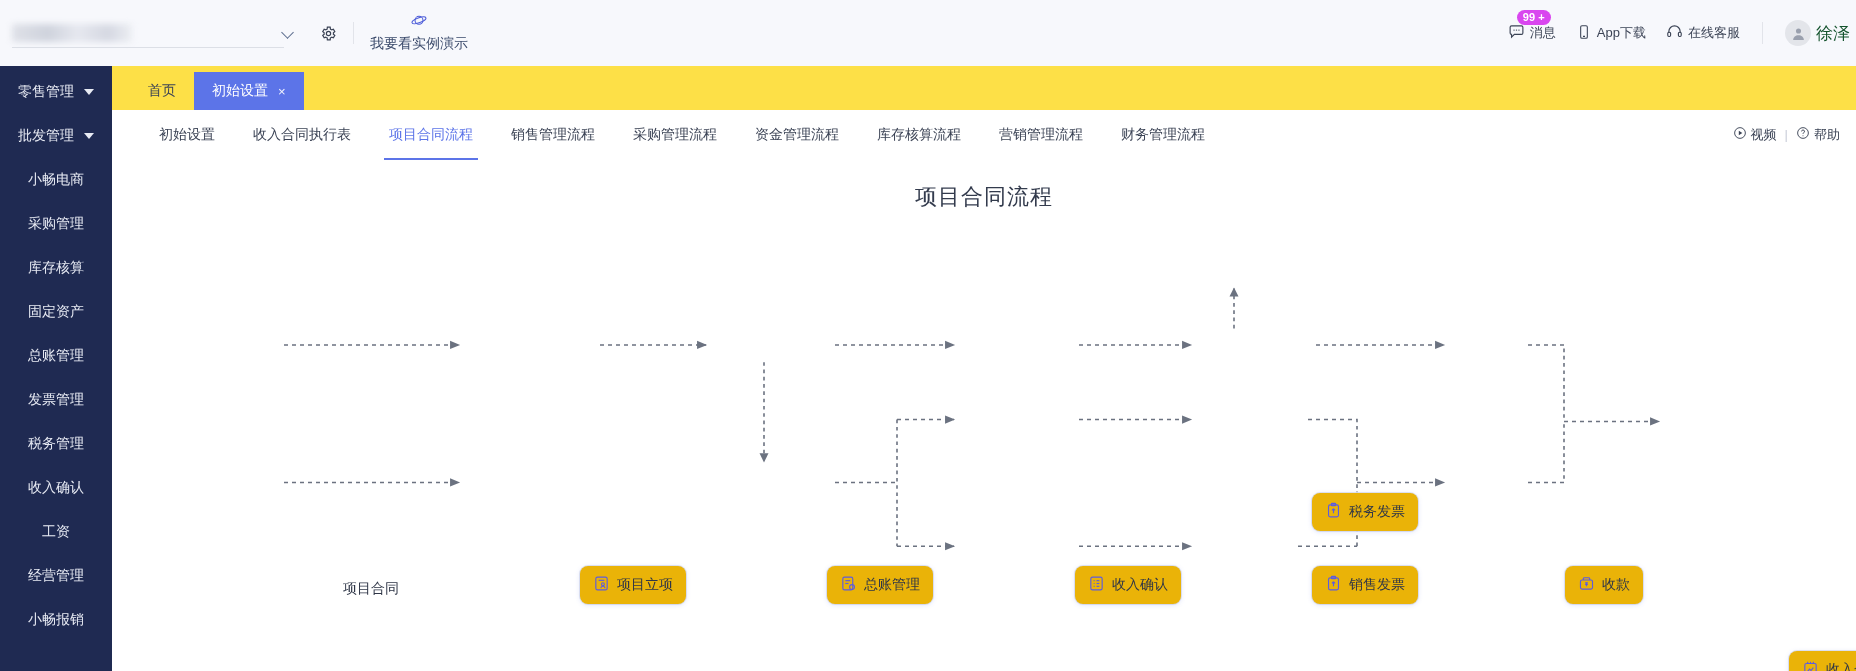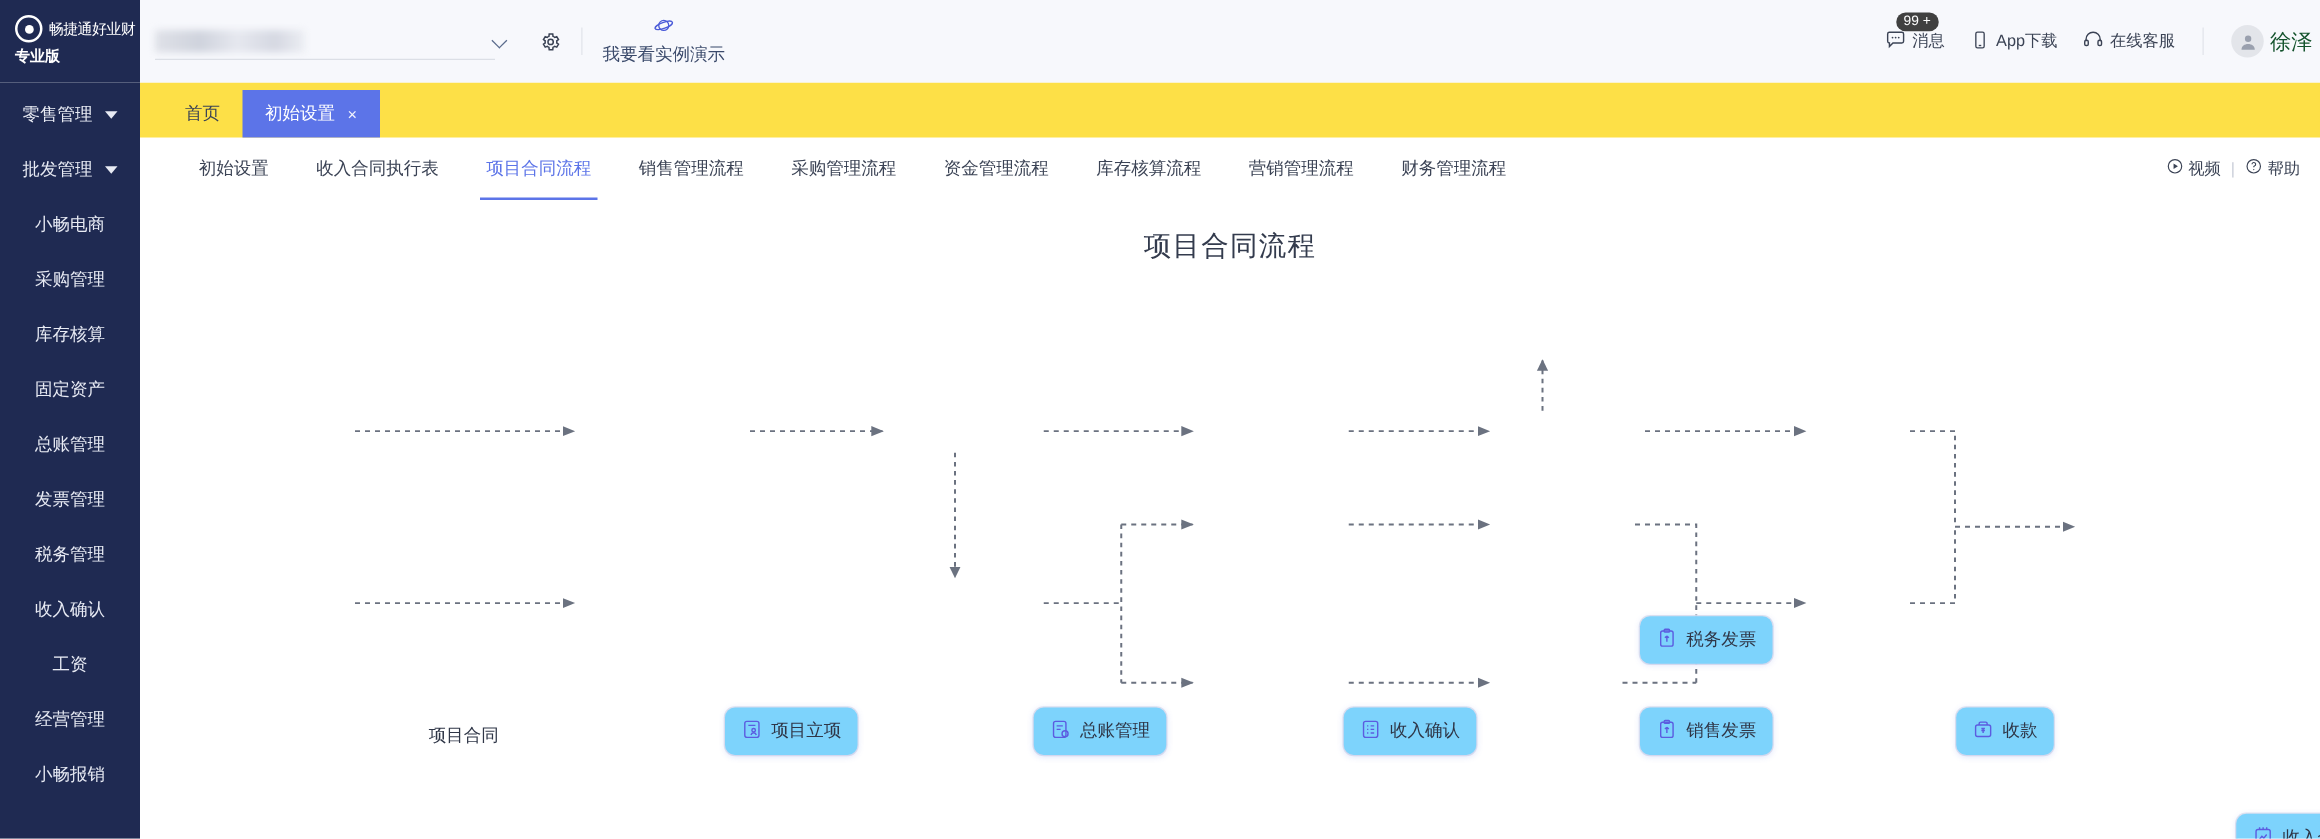--- a/index.html
+++ b/index.html
@@ -42,21 +42,21 @@
   }
   .gear-icon { width: 17px; height: 17px; position: relative; }
   .divider-v { width: 1px; height: 22px; background: #e2e4ea; margin: 0 16px; }
   .demo-link { display: flex; align-items: center; gap: 6px; color: #3b4a6b; font-size: 14px; white-space: nowrap; flex-direction: column; }
   .planet { width: 16px; height: 16px; }
 
   .topbar-right { display: flex; align-items: center; gap: 20px; padding-right: 6px; height: 100%; }
   .tb-item { display: flex; align-items: center; gap: 5px; font-size: 13px; color: #3b4355; position: relative; white-space: nowrap; }
   .badge {
     position: absolute; top: -13px; left: 9px;
-    background: #404040; color: #fff; font-size: 11px; font-weight: normal;
+    background: #d946ef; color: #fff; font-size: 11px; font-weight: bold;
     border-radius: 9px; padding: 1px 6px 2px 6px; line-height: 12px; white-space: nowrap;
   }
   .avatar { width: 26px; height: 26px; border-radius: 50%; background: #e3e5ea; display: flex; align-items: center; justify-content: center; }
   .user-name { font-size: 17px; color: #14532d; }
 
   
   .body { display: flex; flex: 1; min-height: 0; }
   .sidebar { width: 112px; background: #1f2a52; flex: 0 0 112px; padding-top: 4px; }
   .side-item {
     height: 44px; display: flex; align-items: center; justify-content: center;
@@ -79,44 +79,35 @@
   .subnav-item.active::after { content: ""; position: absolute; left: 14px; right: 14px; bottom: 0; height: 2px; background: #5c74e8; }
   .subnav-right { margin-left: auto; display: flex; align-items: center; gap: 8px; padding-right: 16px; font-size: 13px; color: #3b4355; }
   .snr-link { display: flex; align-items: center; gap: 4px; cursor: pointer; white-space: nowrap; }
   .snr-sep { color: #c9cdd8; }
 
   
   .canvas { position: relative; flex: 1; min-height: 0; overflow: hidden; background: #fff; }
   .flow-title { text-align: center; font-size: 22px; color: #333b4d; margin-top: 22px; letter-spacing: 1px; }
 
   .node {
-    position: absolute; height: 38px; background: #7dd3fc; border-radius: 8px;
+    position: absolute; height: 38px; background: #eab308; border-radius: 8px;
     box-shadow: 0 1px 5px rgba(92,116,232,0.20), 0 0 0 1px rgba(225,228,240,0.9);
     display: flex; align-items: center; gap: 7px; padding: 0 13px; white-space: nowrap;
     font-size: 14px; color: #2f3647; cursor: pointer;
   }
   .node svg { flex: 0 0 17px; }
   .rowlabel { position: absolute; font-size: 14px; color: #2f3647; white-space: nowrap; }
   .svg-layer { position: absolute; left: 0; top: 0; width: 100%; height: 100%; pointer-events: none; }
 </style>
 </head>
 <body>
 
 <div class="app">
 
   <div class="topbar">
-    <div class="brand">
-      <div class="brand-row">
-        <span class="brand-logo">
-            <i></i>
-          </span>
-        <span class="brand-name">畅捷通好业财</span>
-      </div>
-      <div class="brand-sub">专业版</div>
-    </div>
 
     <div class="topbar-main">
       <div class="org-select">
         <div class="org-blur"></div>
         <div class="org-underline"></div>
       </div>
       <span class="chev-down"></span>
       <span style="width:26px"></span>
       <span class="gear-icon">
         <svg viewBox="0 0 24 24" width="17" height="17" fill="none" stroke="#3b4355" stroke-width="1.7">

